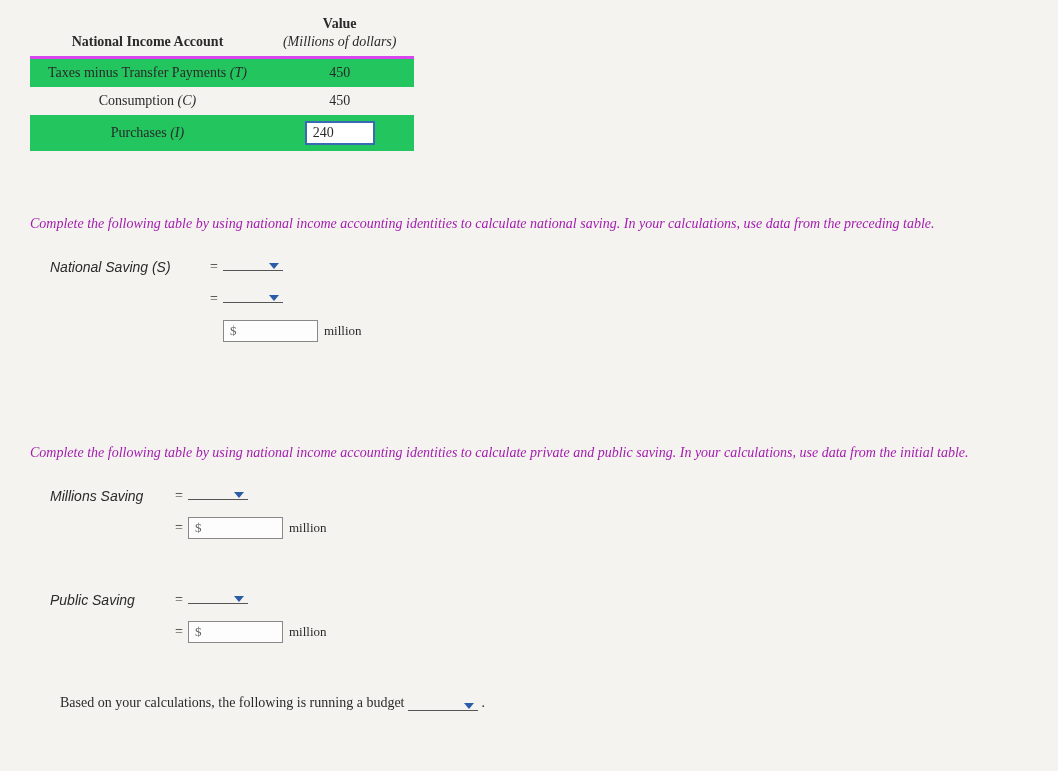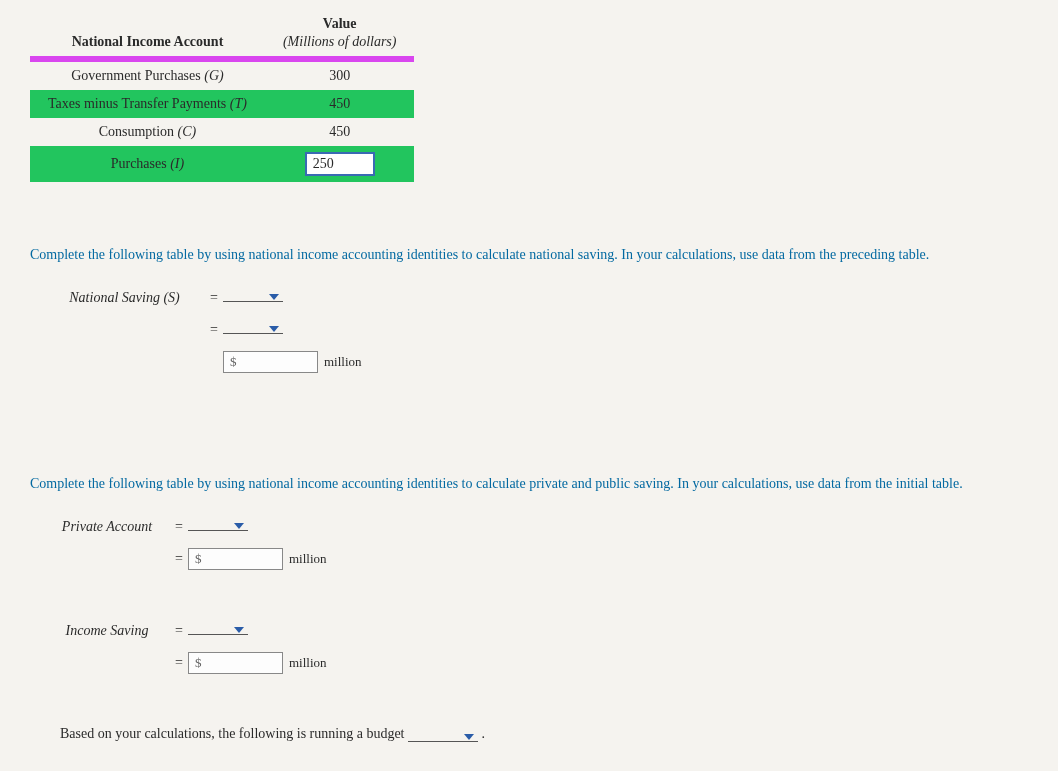--- a/index.html
+++ b/index.html
@@ -10,21 +10,21 @@
       padding: 10px 30px;
       width: 1058px;
     }
     .data-table {
       border-collapse: collapse;
       margin-bottom: 60px;
     }
     .data-table th {
       font-weight: bold;
       padding: 6px 18px;
-      border-bottom: 6px solid #d946ef;
+      border-bottom: 3px solid #d946ef;
       text-align: center;
       font-size: 14px;
     }
     .data-table th.col1 { vertical-align: bottom; }
     .data-table th .sub { font-style: italic; font-weight: normal; display: block; margin-top: 2px; text-align: center; }
     .data-table td {
       padding: 6px 18px;
       text-align: center;
       font-size: 14px;
     }
@@ -34,41 +34,42 @@
     .input-cell {
       display: inline-block;
       border: 2px solid #3a6ab3;
       background: #fff;
       padding: 2px 6px;
       min-width: 70px;
       text-align: left;
       font-size: 14px;
     }
     .instr {
-      font-size: 14px;
-      color: #0369a1;
+      font-style: italic;
+      font-size: 14px;
+      color: #a21caf;
       line-height: 1.8;
       margin: 30px 0 18px 0;
       max-width: 1000px;
     }
     .saving-block {
       margin-left: 20px;
       font-size: 14px;
     }
     .sv-row {
       display: flex;
       align-items: center;
       margin-bottom: 6px;
       min-height: 26px;
     }
     .sv-label {
       font-style: italic;
-      font-family: Liberation Serif, serif;
+      font-family: Liberation Sans, sans-serif;
       min-width: 155px;
-      text-align: center;
+      text-align: left;
       padding-right: 6px;
     }
     .eq { width: 18px; text-align: center; }
     .dropdown {
       display: inline-flex;
       align-items: center;
       border-bottom: 1px solid #555;
       min-width: 60px;
       padding: 0 4px 1px 4px;
       cursor: pointer;
@@ -111,48 +112,41 @@
   <thead>
     <tr>
       <th class="col1">National Income Account</th>
       <th>
         <span>Value</span>
         <span class="sub">(Millions of dollars)</span>
       </th>
     </tr>
   </thead>
   <tbody>
-    <tr>
-      <td class="label">
-        <span>Government Purchases</span>
-        <span class="math-var">(G)</span>
-      </td>
-      <td>300</td>
-    </tr>
     <tr class="alt">
       <td class="label">
         <span>Taxes minus Transfer Payments</span>
         <span class="math-var">(T)</span>
       </td>
       <td>450</td>
     </tr>
     <tr>
       <td class="label">
         <span>Consumption</span>
         <span class="math-var">(C)</span>
       </td>
       <td>450</td>
     </tr>
     <tr class="alt">
       <td class="label">
         <span>Purchases</span>
         <span class="math-var">(I)</span>
       </td>
       <td>
-        <span class="input-cell">250</span>
+        <span class="input-cell">240</span>
       </td>
     </tr>
   </tbody>
 </table>
 
 <p class="instr">Complete the following table by using national income accounting identities to calculate national saving. In your calculations, use data from the preceding table.</p>
 
 <div class="saving-block">
   <div class="sv-row">
     <span class="sv-label">National Saving (S)</span>
@@ -175,39 +169,39 @@
     <span class="unit">million</span>
   </div>
 </div>
 
 <div class="gap"></div>
 
 <p class="instr">Complete the following table by using national income accounting identities to calculate private and public saving. In your calculations, use data from the initial table.</p>
 
 <div class="saving-block">
   <div class="sv-row">
-    <span class="sv-label" style="min-width:120px;">Private Account</span>
+    <span class="sv-label" style="min-width:120px;">Millions Saving</span>
     <span class="eq">=</span>
     <span class="dropdown">
       <span class="caret"></span>
     </span>
   </div>
   <div class="sv-row">
     <span class="sv-label" style="min-width:120px;"></span>
     <span class="eq">=</span>
     <span class="num-input">$</span>
     <span class="unit">million</span>
   </div>
 </div>
 
 <div style="height:40px;"></div>
 
 <div class="saving-block">
   <div class="sv-row">
-    <span class="sv-label" style="min-width:120px;">Income Saving</span>
+    <span class="sv-label" style="min-width:120px;">Public Saving</span>
     <span class="eq">=</span>
     <span class="dropdown">
       <span class="caret"></span>
     </span>
   </div>
   <div class="sv-row">
     <span class="sv-label" style="min-width:120px;"></span>
     <span class="eq">=</span>
     <span class="num-input">$</span>
     <span class="unit">million</span>

